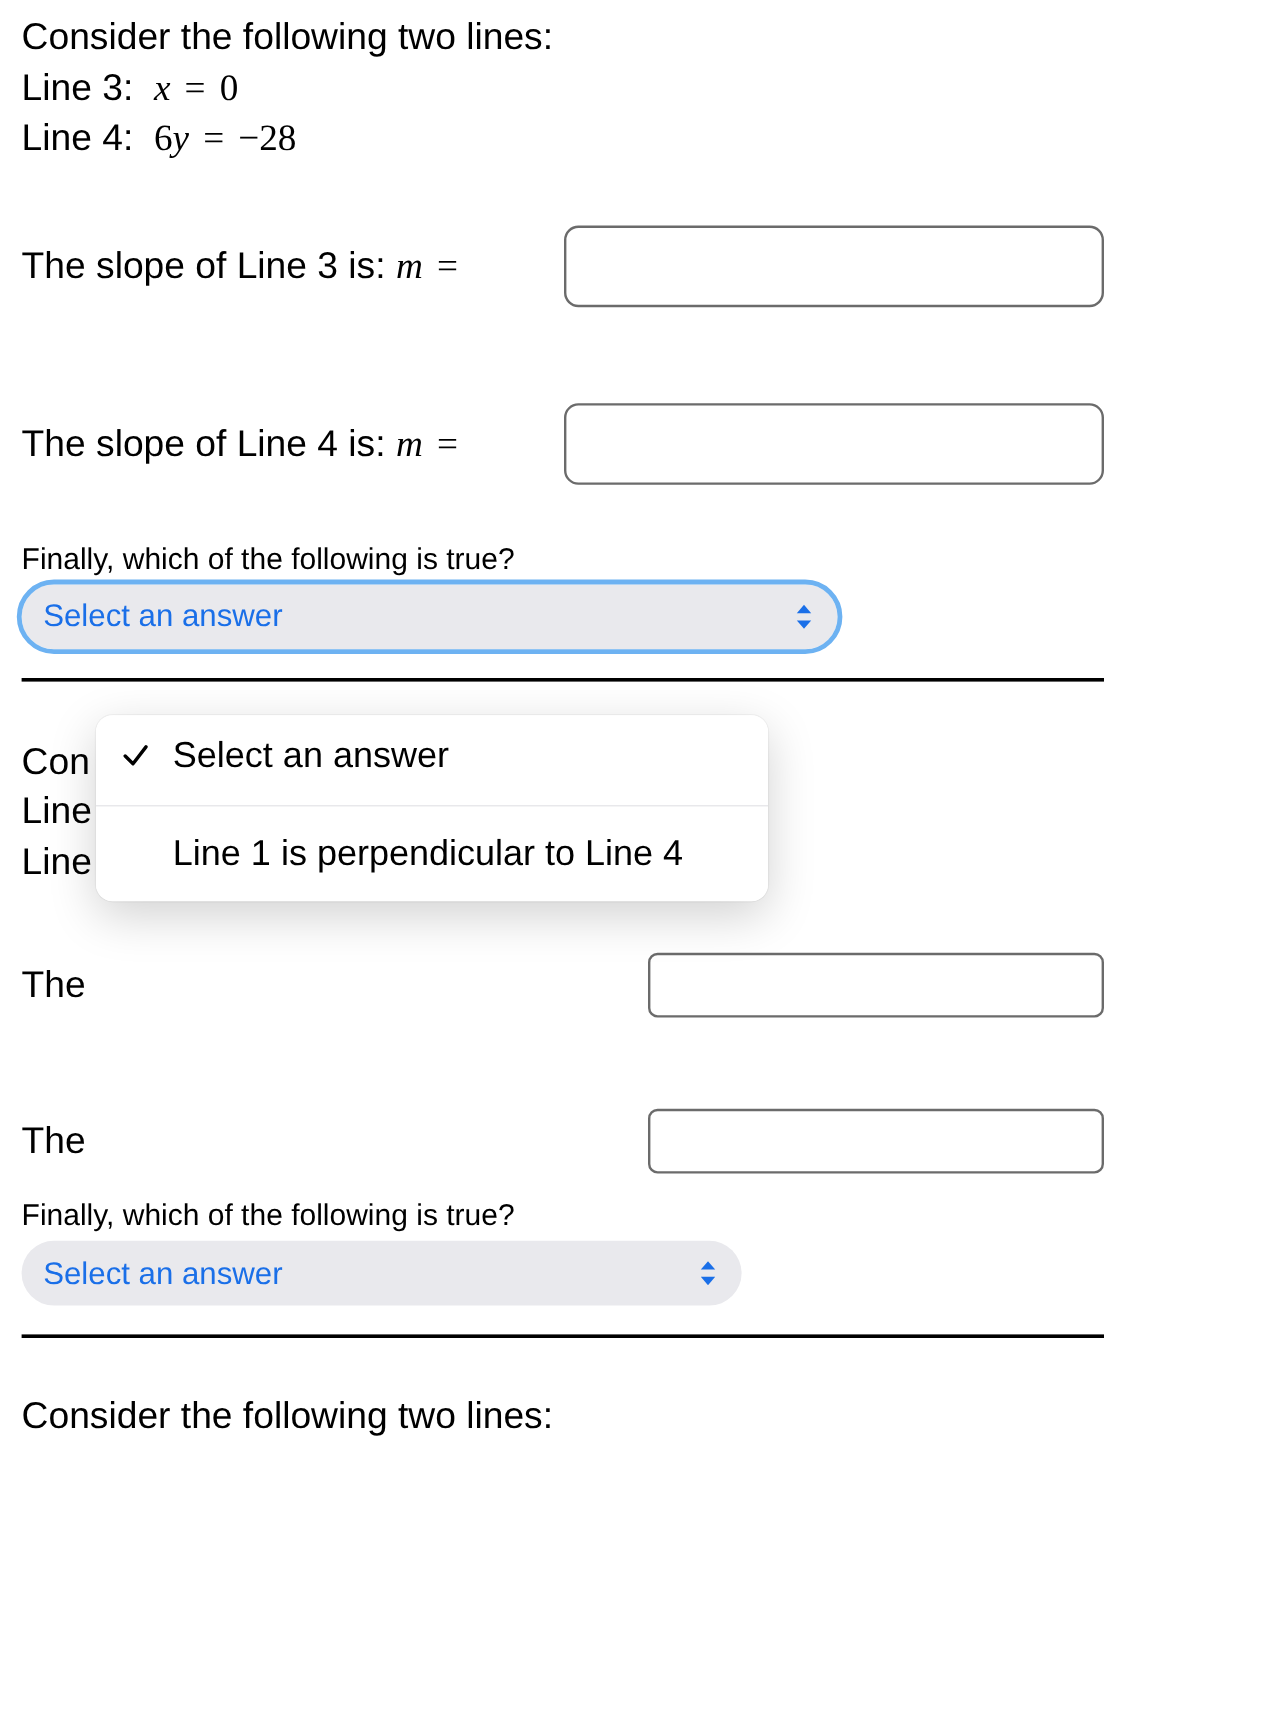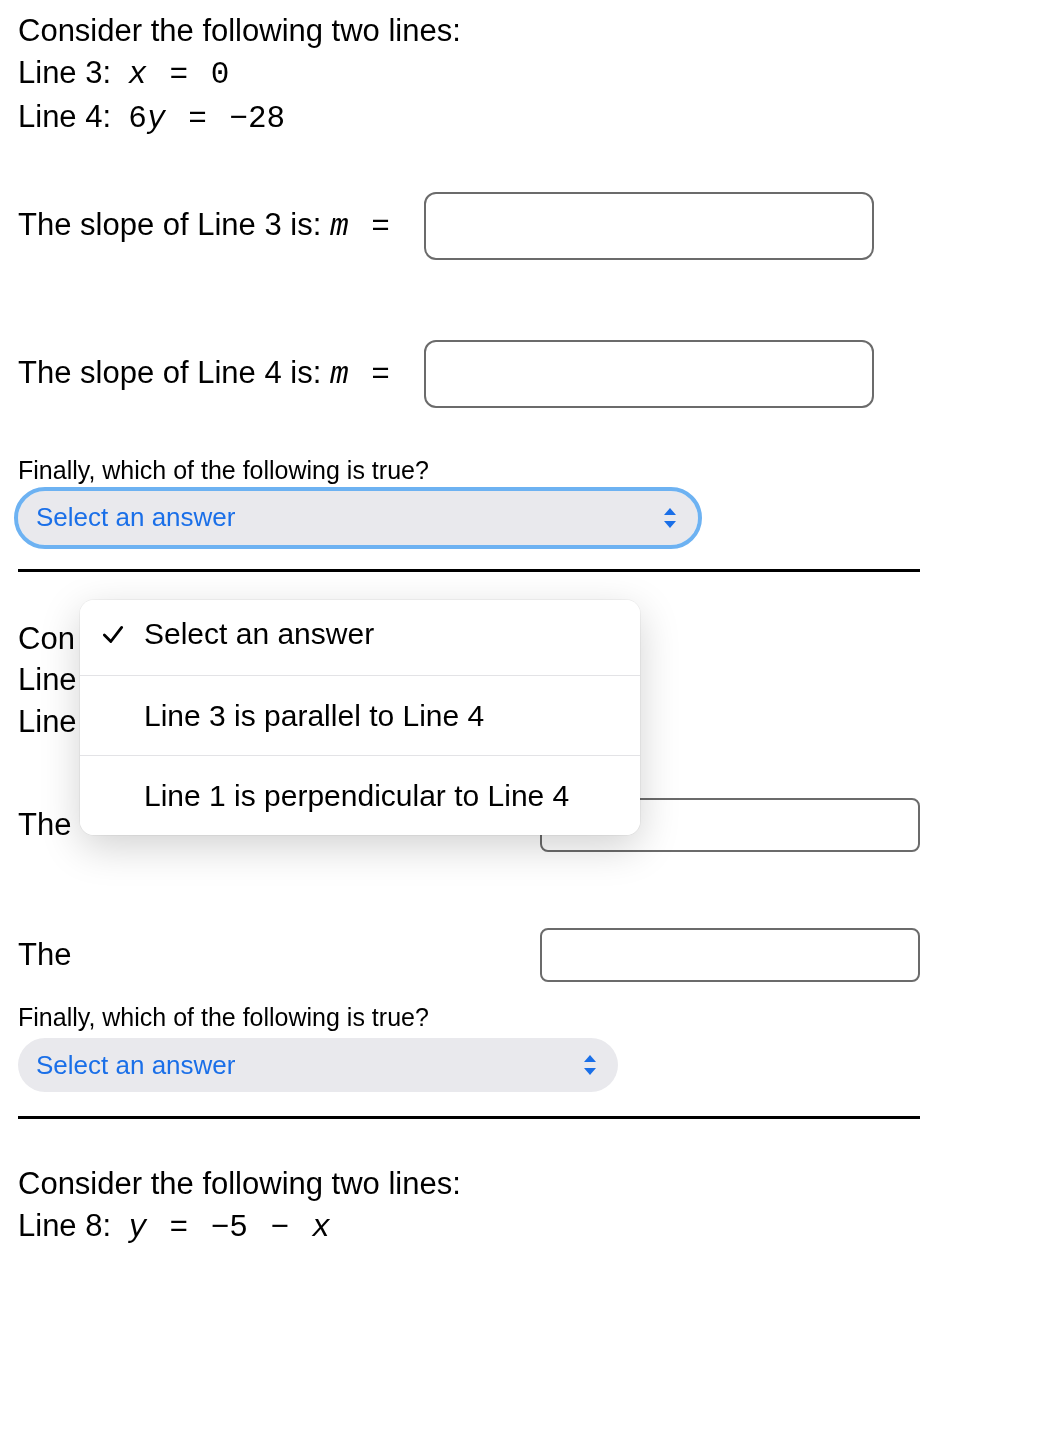--- a/index.html
+++ b/index.html
@@ -13,32 +13,33 @@
   .page {
     width: 938px;
     padding: 10px 18px 20px 18px;
     position: relative;
   }
   .line {
     font-size: 31px;
     line-height: 1.35;
   }
   .math {
-    font-family: Liberation Mono, monospace;
+    font-family: Liberation Serif, serif;
     font-style: italic;
   }
   .math .op {
     font-style: normal;
     padding: 0 4px;
   }
   .prompt-row {
     display: flex;
     align-items: center;
     gap: 30px;
     margin-top: 52px;
+    justify-content: space-between;
   }
   .answer-input {
     width: 450px;
     height: 68px;
     border: 2px solid #6b6b6b;
     border-radius: 12px;
     font-size: 28px;
     padding: 0 14px;
     background: #fff;
   }
@@ -235,38 +236,25 @@
     <div class="dropdown">
       <div class="dd-item first">
         <span class="check-icon">
           <svg viewBox="0 0 24 24">
               <path d="M4 12 L10 18 L20 5" fill="none" stroke="#000" stroke-width="2.6" stroke-linecap="round" stroke-linejoin="round"></path>
             </svg>
         </span>
         <span>Select an answer</span>
       </div>
       <div class="dd-item">
-        <span>Line 3 is parallel to Line 4</span>
-      </div>
-      <div class="dd-item">
         <span>Line 1 is perpendicular to Line 4</span>
       </div>
     </div>
 
   </div>
 
   <hr class="hr">
 
   <div class="section3">
     <div class="line">Consider the following two lines:</div>
-    <div class="line">
-      <span>Line 8:</span>&nbsp;
-      <span class="math">
-        <span>y</span>
-        <span class="op">=</span>
-        <span style="font-style:normal">−5</span>
-        <span class="op">−</span>
-        <span>x</span>
-      </span>
-    </div>
   </div>
 
 </div>
 
 </body></html>

